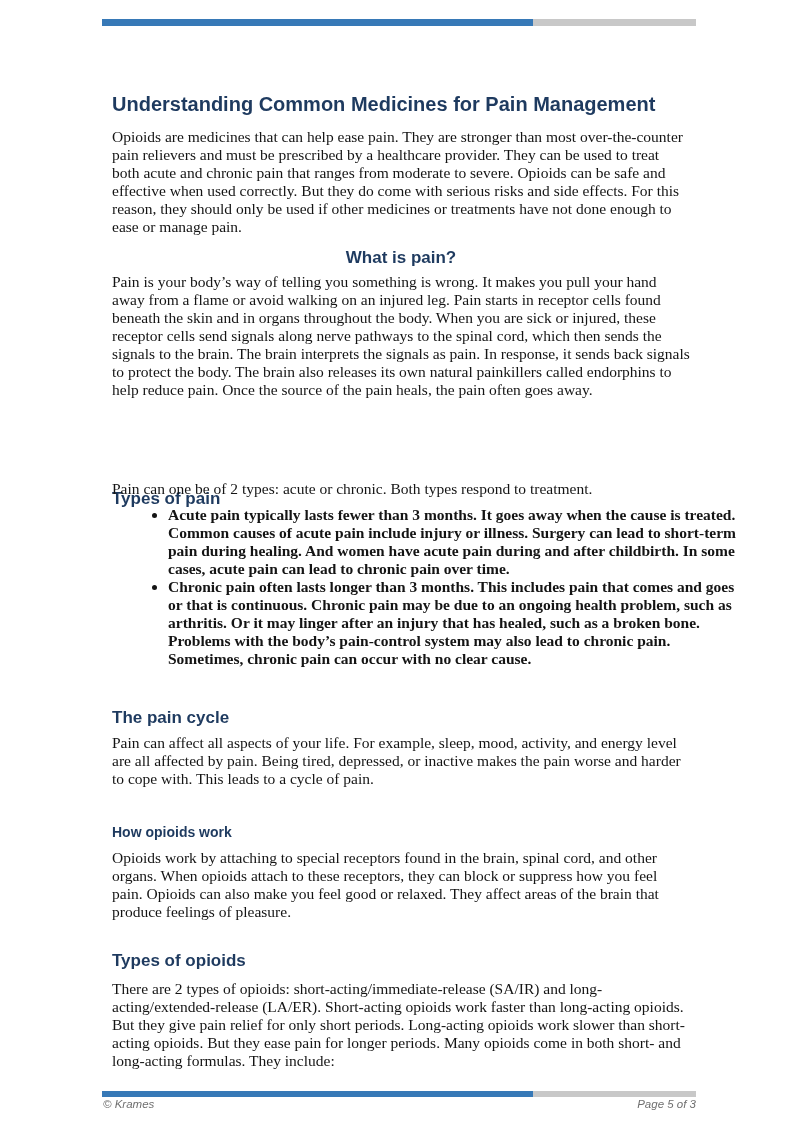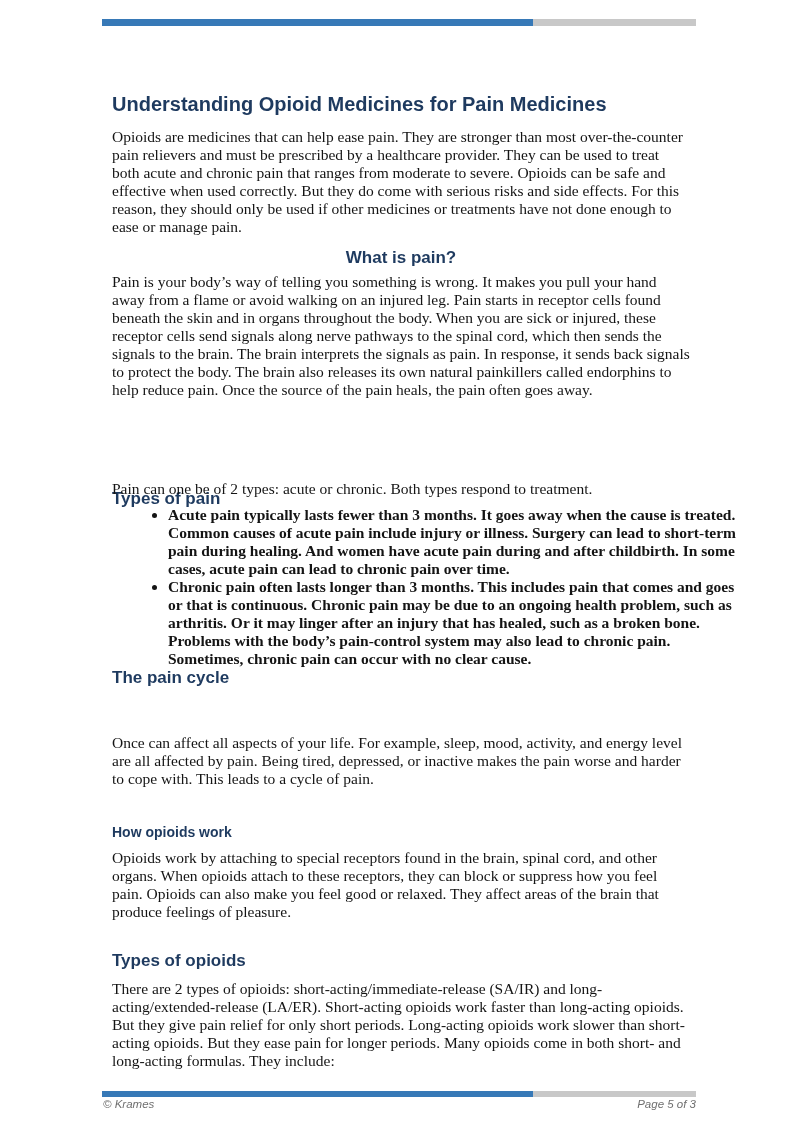--- a/index.html
+++ b/index.html
@@ -64,36 +64,36 @@
   }
 </style>
 </head>
 <body>
 
 <div class="bar header-bar">
   <div class="seg-accent"></div>
   <div class="seg-track"></div>
 </div>
 
-<h1 class="doc-title abs" style="top:92px;">Understanding Opioid Medicines for Pain Medicines</h1>
+<h1 class="doc-title abs" style="top:92px;">Understanding Common Medicines for Pain Management</h1>
 
 <p class="body-text abs" style="top:128px;">Opioids are medicines that can help ease pain. They are stronger than most over-the-counter pain relievers and must be prescribed by a healthcare provider. They can be used to treat both acute and chronic pain that ranges from moderate to severe. Opioids can be safe and effective when used correctly. But they do come with serious risks and side effects. For this reason, they should only be used if other medicines or treatments have not done enough to ease or manage pain.</p>
 
 <h2 class="sec-heading abs" style="top:247px;text-align:center;">What is pain?</h2>
 <p class="body-text abs" style="top:273px;">Pain is your body’s way of telling you something is wrong. It makes you pull your hand away from a flame or avoid walking on an injured leg. Pain starts in receptor cells found beneath the skin and in organs throughout the body. When you are sick or injured, these receptor cells send signals along nerve pathways to the spinal cord, which then sends the signals to the brain. The brain interprets the signals as pain. In response, it sends back signals to protect the body. The brain also releases its own natural painkillers called endorphins to help reduce pain. Once the source of the pain heals, the pain often goes away.</p>
 
 <h2 class="sec-heading abs" style="top:452px;margin-top:36px;">Types of pain</h2>
 <p class="body-text abs" style="top:480px;">Pain can one be of 2 types: acute or chronic. Both types respond to treatment.</p>
 <ul class="bullet-list abs" style="top:506px;">
   <li>Acute pain typically lasts fewer than 3 months. It goes away when the cause is treated. Common causes of acute pain include injury or illness. Surgery can lead to short-term pain during healing. And women have acute pain during and after childbirth. In some cases, acute pain can lead to chronic pain over time.</li>
   <li>Chronic pain often lasts longer than 3 months. This includes pain that comes and goes or that is continuous. Chronic pain may be due to an ongoing health problem, such as arthritis. Or it may linger after an injury that has healed, such as a broken bone. Problems with the body’s pain-control system may also lead to chronic pain. Sometimes, chronic pain can occur with no clear cause.</li>
 </ul>
 
-<h2 class="sec-heading abs" style="top:667px;">The pain cycle</h2>
-<p class="body-text abs" style="top:734px;">Once can affect all aspects of your life. For example, sleep, mood, activity, and energy level are all affected by pain. Being tired, depressed, or inactive makes the pain worse and harder to cope with. This leads to a cycle of pain.</p>
+<h2 class="sec-heading abs" style="top:707px;">The pain cycle</h2>
+<p class="body-text abs" style="top:734px;">Pain can affect all aspects of your life. For example, sleep, mood, activity, and energy level are all affected by pain. Being tired, depressed, or inactive makes the pain worse and harder to cope with. This leads to a cycle of pain.</p>
 
 <h3 class="sec-heading abs" style="top:822px;">How opioids work</h3>
 <p class="body-text abs" style="top:849px;">Opioids work by attaching to special receptors found in the brain, spinal cord, and other organs. When opioids attach to these receptors, they can block or suppress how you feel pain. Opioids can also make you feel good or relaxed. They affect areas of the brain that produce feelings of pleasure.</p>
 
 <h2 class="sec-heading abs" style="top:950px;">Types of opioids</h2>
 <p class="body-text abs" style="top:980px;">There are 2 types of opioids: short-acting/immediate-release (SA/IR) and long-acting/extended-release (LA/ER). Short-acting opioids work faster than long-acting opioids. But they give pain relief for only short periods. Long-acting opioids work slower than short-acting opioids. But they ease pain for longer periods. Many opioids come in both short- and long-acting formulas. They include:</p>
 
 <div class="bar footer-bar">
   <div class="seg-accent"></div>
   <div class="seg-track"></div>

